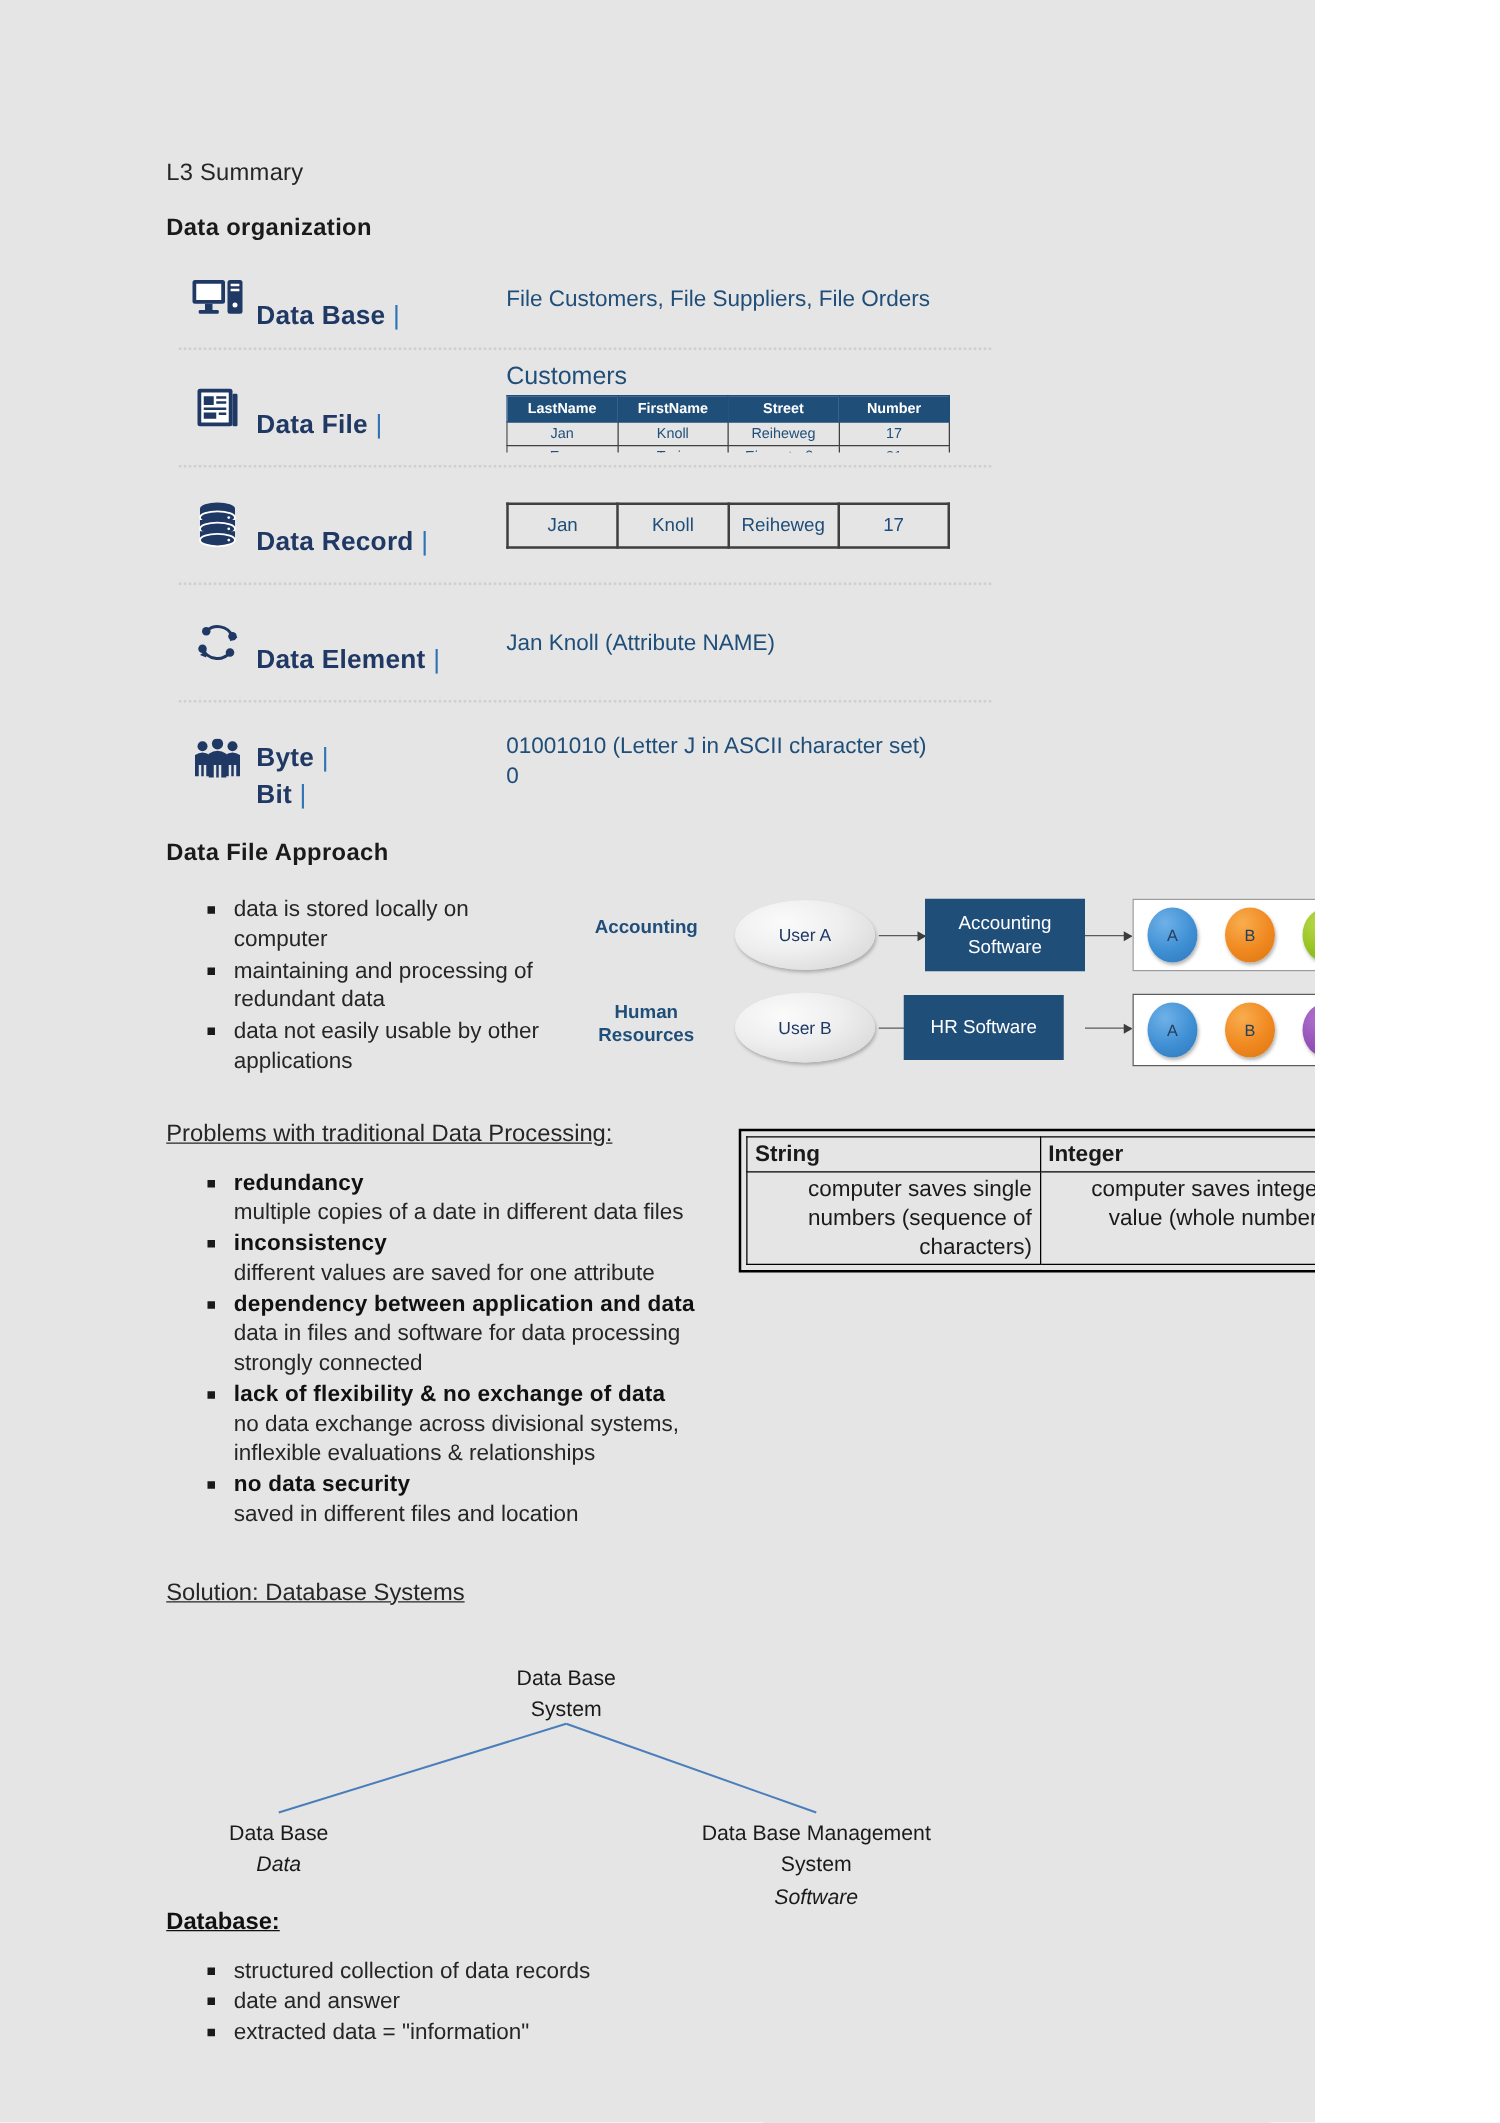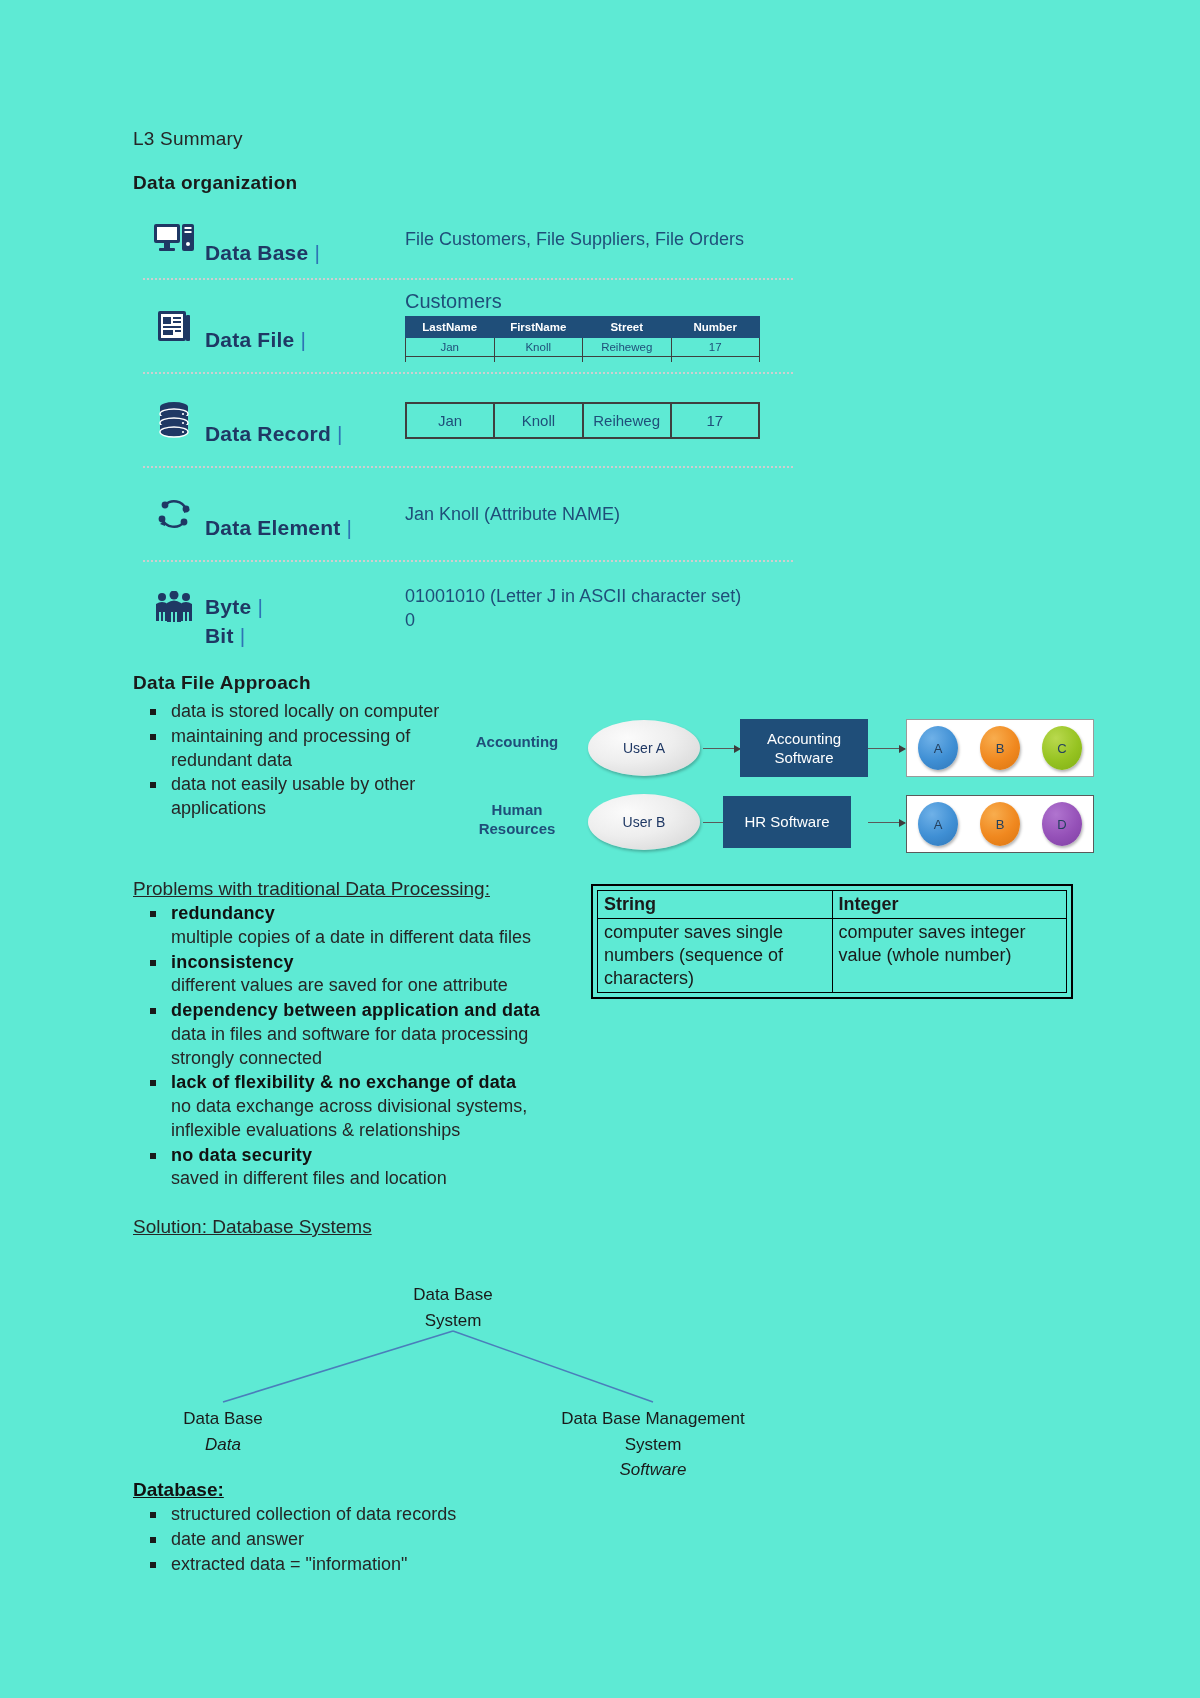--- a/index.html
+++ b/index.html
@@ -6,23 +6,23 @@
     margin: 0;
     padding: 0;
     background: #ffffff;
   }
   body {
     font-family: "Liberation Sans", sans-serif;
     color: #000000;
   }
   .page {
     position: relative;
-    width: 1200px;
+    width: 1052px;
     height: 1698px;
-    background: #5eead4;
+    background: #e5e5e5;
     overflow: hidden;
   }
   .content {
     position: absolute;
     left: 133px;
     top: 128px;
     width: 940px;
   }
 
   
@@ -136,21 +136,21 @@
     border: 2px solid #3f3f3f;
     text-align: center;
     font-size: 15px;
     color: #1f4e79;
     padding: 8px 0;
   }
 
   
   ul.sq {
     list-style: none;
-    margin: 0;
+    margin: 16px;
     padding: 0 0 0 38px;
   }
   ul.sq > li {
     position: relative;
     font-size: 18px;
     color: #262626;
     line-height: 1.32;
     margin-bottom: 1px;
   }
   ul.sq > li::before {
@@ -273,21 +273,21 @@
   table.types th, table.types td {
     border: 1px solid #000;
     text-align: left;
     vertical-align: top;
     padding: 2px 6px;
     font-size: 18px;
     color: #1a1a1a;
     line-height: 1.28;
   }
   table.types th { font-weight: bold; }
-  table.types td { font-weight: normal; }
+  table.types td { font-weight: normal; text-align: right; }
 
   
   .tree {
     position: relative;
     height: 215px;
     margin-top: 20px;
   }
   .tree-node {
     position: absolute;
     text-align: center;

